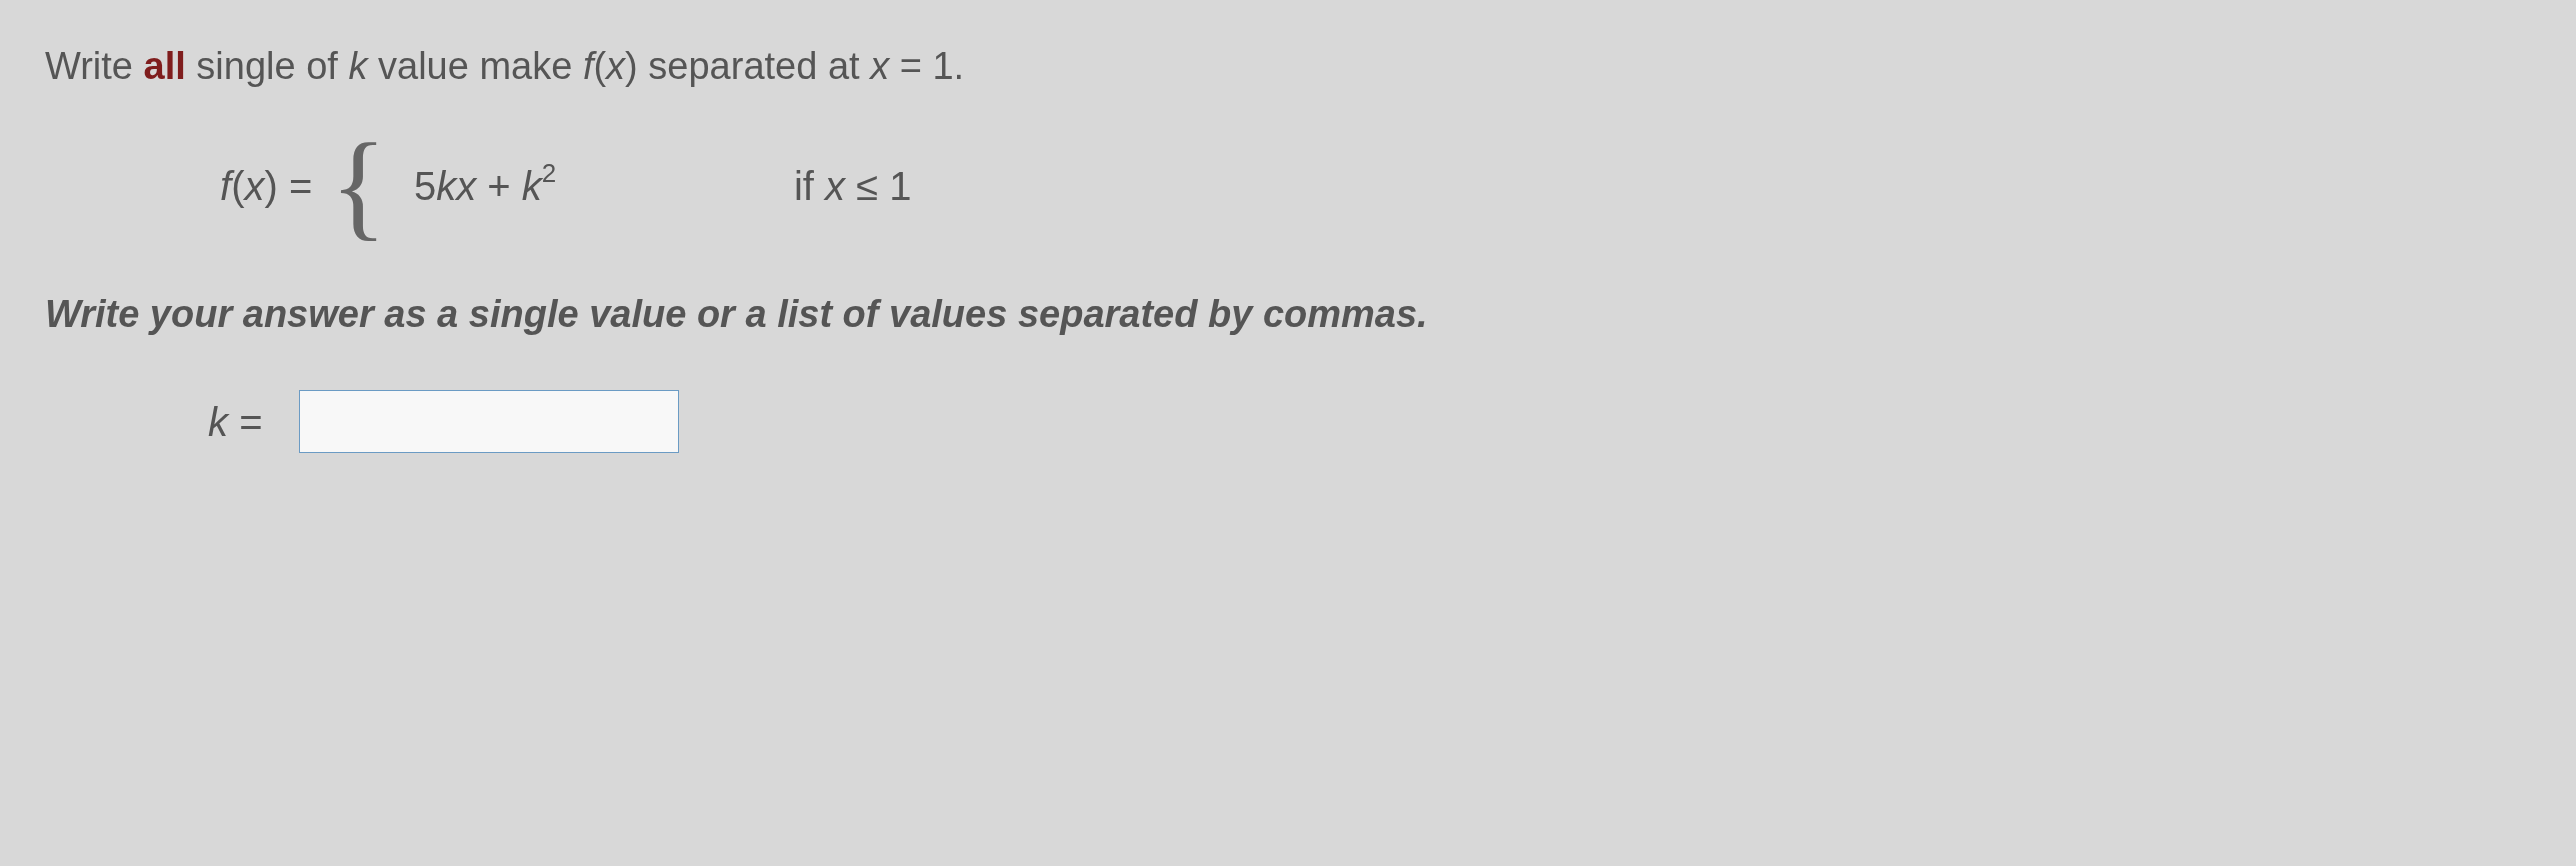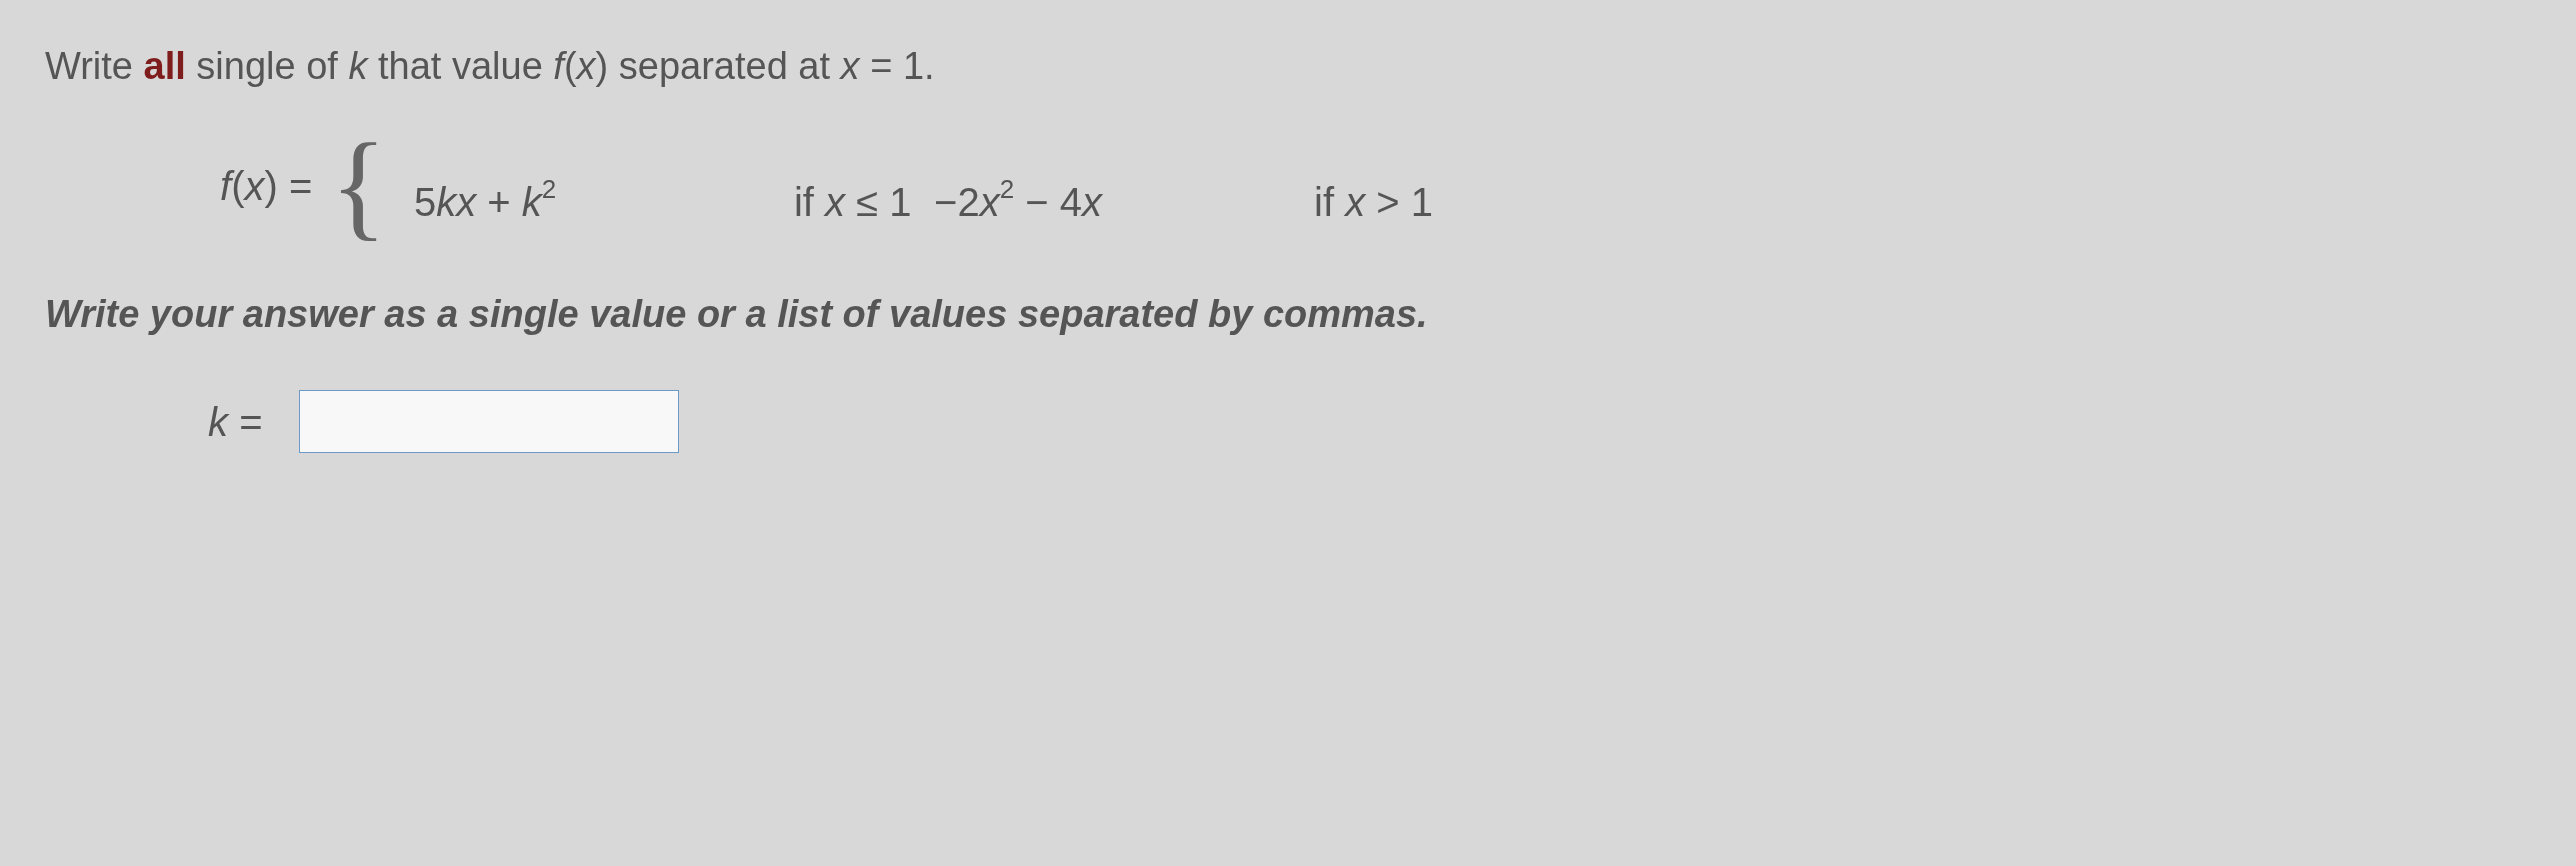--- a/index.html
+++ b/index.html
@@ -41,23 +41,22 @@
     .brace {
       font-size: 118px;
       font-weight: 100;
       line-height: 0.9;
       margin-right: 27px;
       color: #666;
       font-family: 'Times New Roman', serif;
     }
     .piecewise-rows {
       display: flex;
-      flex-direction: row;
+      flex-direction: column;
       gap: 22.6px;
-      margin-top: 32px;
     }
     .piecewise-row {
       display: flex;
       align-items: baseline;
       font-size: 40px;
     }
     .expr {
       min-width: 344px;
     }
     .cond {
@@ -97,43 +96,35 @@
       background: #f8f8f8;
       font-size: 33px;
       padding: 0 13.6px;
       outline: none;
     }
   </style>
 </head>
 <body>
 
 <div class="question-text">
-  <span>Write </span><span class="bold">all</span><span> single of </span><span class="math-var">k</span><span> that value </span><span class="math-var">f</span><span>(</span><span class="math-var">x</span><span>)</span><span> separated at </span><span class="math-var">x</span><span> = </span><span>1</span><span>.</span>
+  <span>Write </span><span class="bold">all</span><span> single of </span><span class="math-var">k</span><span> value make </span><span class="math-var">f</span><span>(</span><span class="math-var">x</span><span>)</span><span> separated at </span><span class="math-var">x</span><span> = </span><span>1</span><span>.</span>
 </div>
 
 <div class="piecewise-container">
   <div class="fx-label">
     <span class="math-var">f</span><span>(</span><span class="math-var">x</span><span>)</span><span> = </span>
   </div>
   <div class="brace">{</div>
   <div class="piecewise-rows">
     <div class="piecewise-row">
       <div class="expr">
         <span>5</span><span class="math-var">k</span><span class="math-var">x</span><span> + </span><span class="math-var">k</span><span class="sup">2</span>
       </div>
       <div class="cond">
         <span>if </span><span class="math-var">x</span><span> ≤ </span><span>1</span>
-      </div>
-    </div>
-    <div class="piecewise-row">
-      <div class="expr">
-        <span>−2</span><span class="math-var">x</span><span class="sup">2</span><span> − 4</span><span class="math-var">x</span>
-      </div>
-      <div class="cond">
-        <span>if </span><span class="math-var">x</span><span> &gt; </span><span>1</span>
       </div>
     </div>
   </div>
 </div>
 
 <div class="instruction">Write your answer as a single value or a list of values separated by commas.</div>
 
 <div class="answer-row">
   <span class="answer-label">
     <span class="math-var">k</span>

